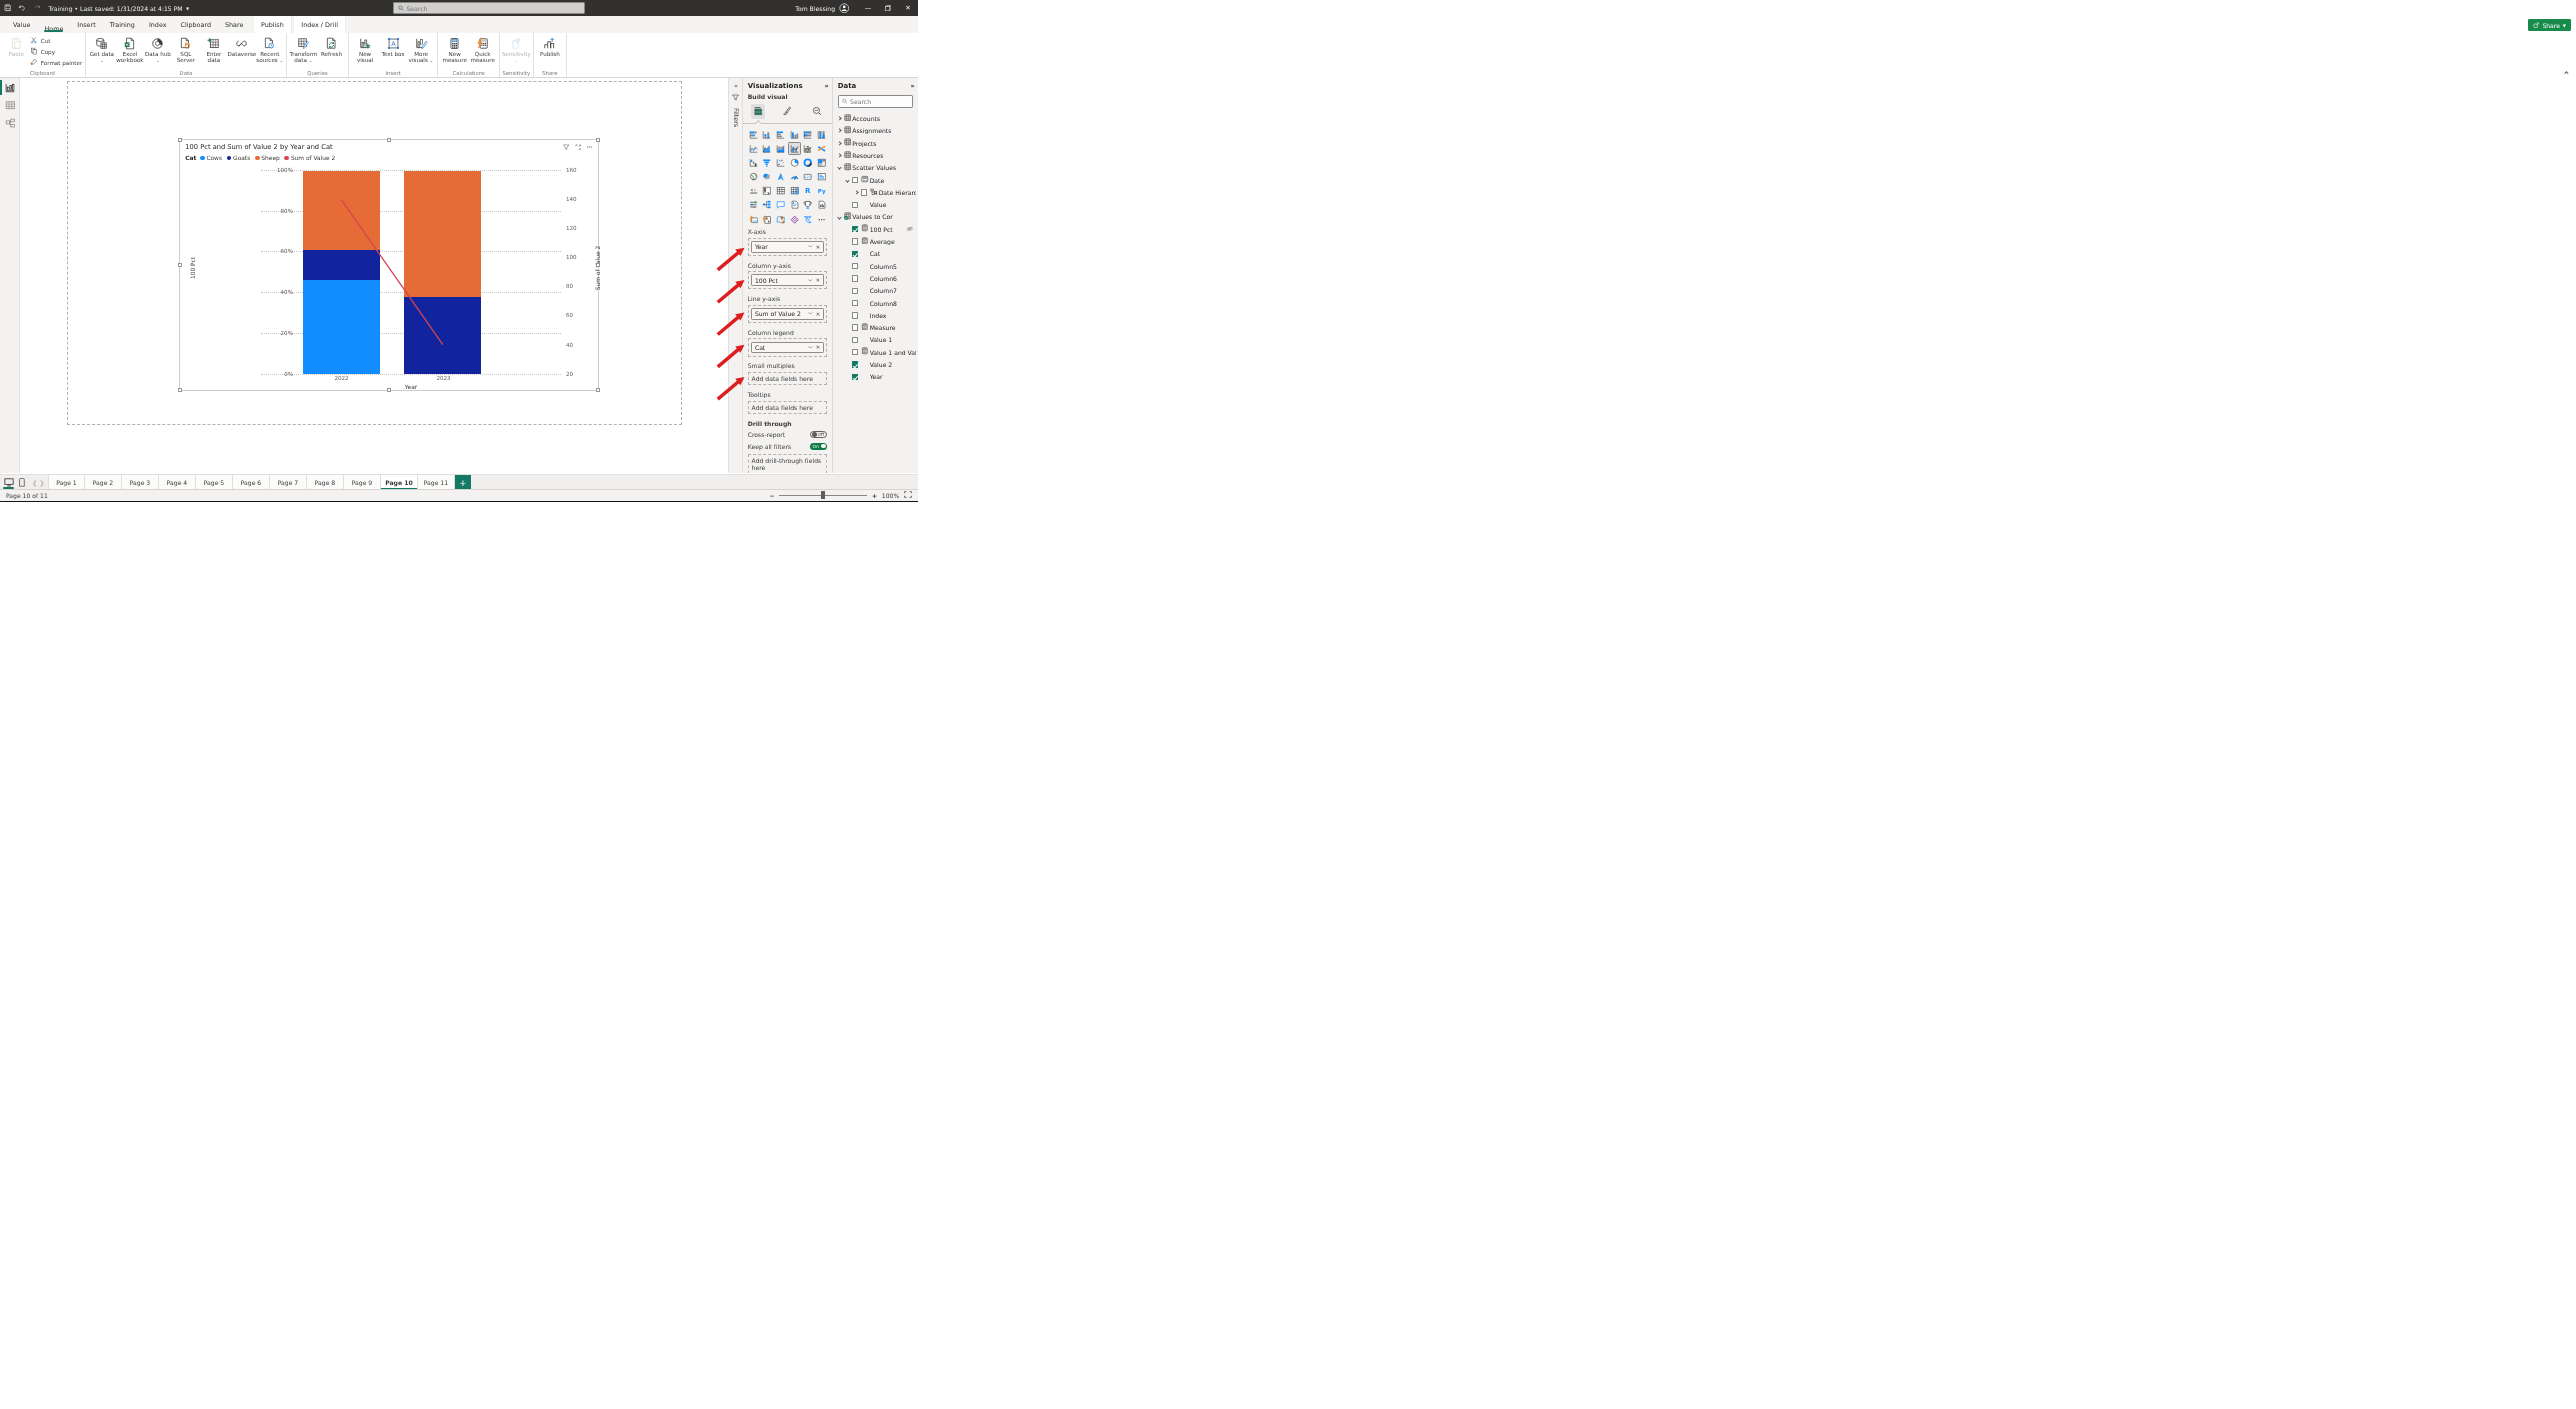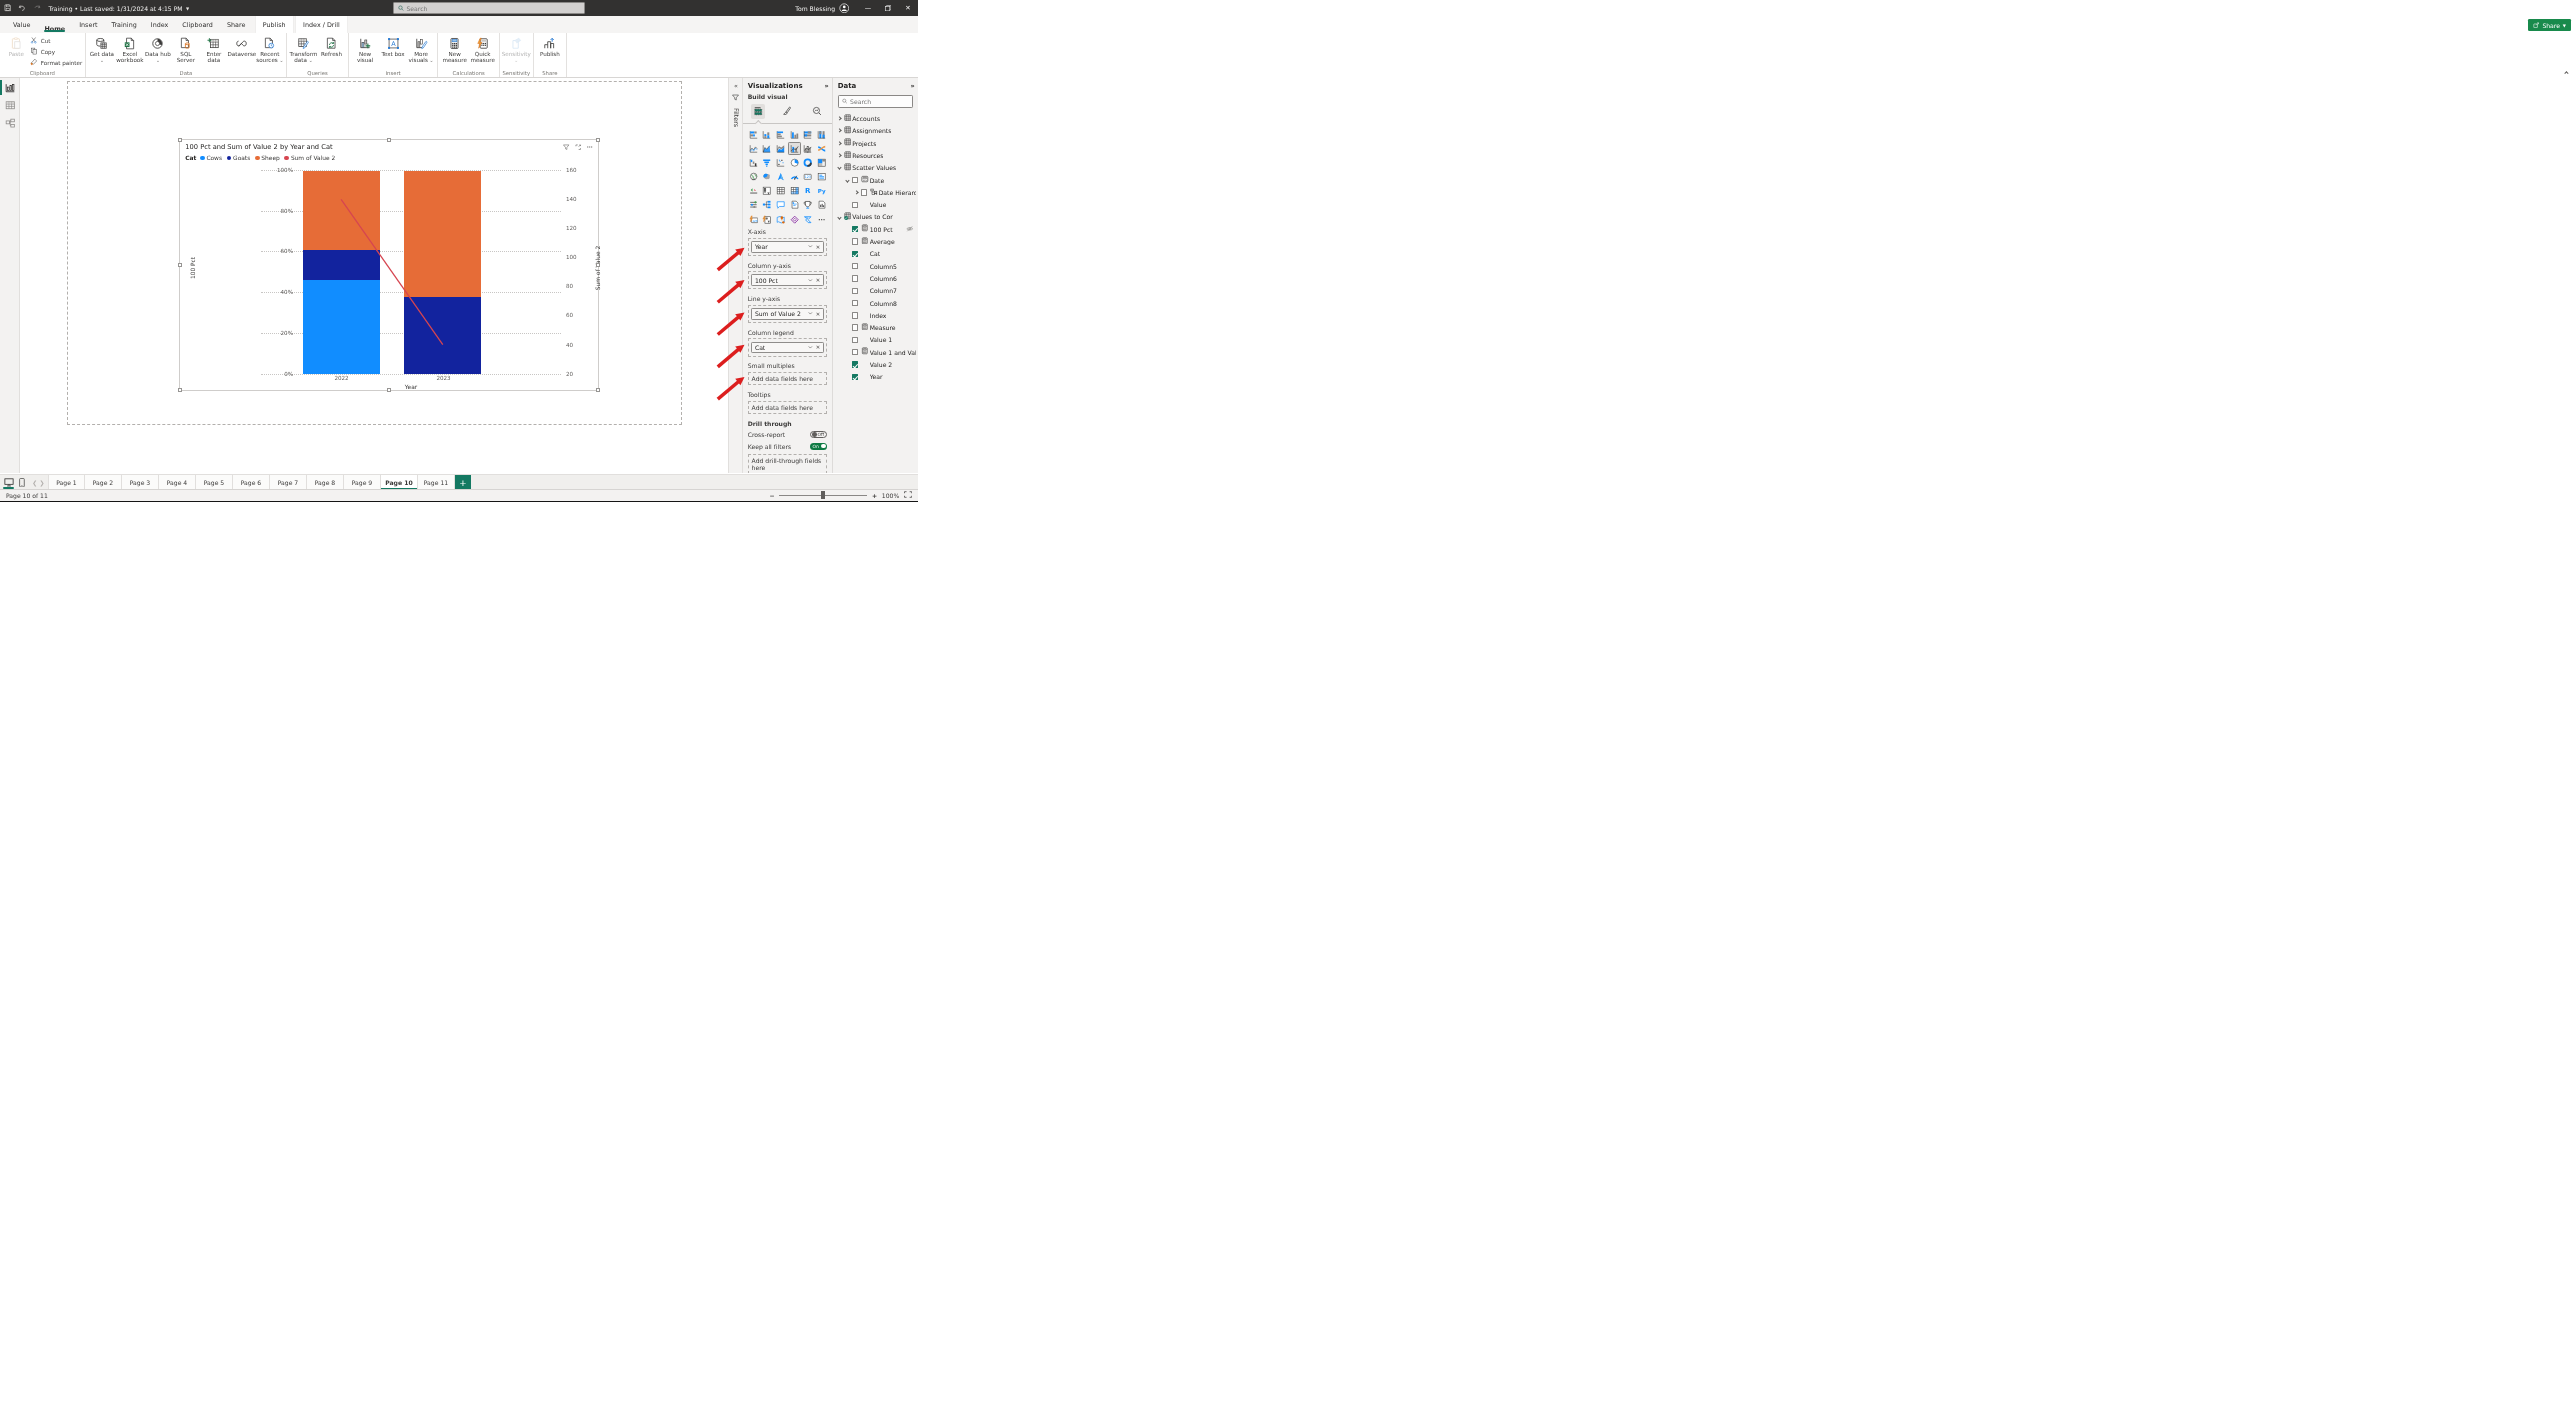--- a/index.html
+++ b/index.html
@@ -12,21 +12,21 @@
   #titlebar .dim { opacity:.45; }
   #doc-title { font-size:6.1px; color:#f3f2f1; margin-left:3.5px; white-space:nowrap; }
   #tb-search { position:absolute; left:393px; top:2.3px; width:192px; height:11.7px; background:#d2d0cf; border:0.6px solid #8a8886; border-radius:1.2px; display:flex; align-items:center; padding:0 3.5px; gap:2.9px; }
   #tb-search input { border:none; background:transparent; outline:none; font-size:6.1px; color:#3b3a39; width:100%; font-family:inherit; }
   #tb-user { position:absolute; right:69px; top:0; height:16.4px; display:flex; align-items:center; gap:3.5px; color:#f3f2f1; font-size:6.1px; }
   .win-btn { width:20px; height:16.4px; display:flex; align-items:center; justify-content:center; color:#fff; font-size:6.4px; }
 
   
   #tabs-row { position:absolute; left:0; top:16.4px; width:918px; height:17px; background:#f5f4f3; display:flex; align-items:stretch; padding-left:5.9px; }
   .rtab { padding:0 7px; display:flex; align-items:center; font-size:6.4px; color:#323130; position:relative; cursor:default; }
-  .rtab.active { font-weight:bold;margin-top:9px; }
+  .rtab.active { font-weight:normal;margin-top:9px; }
   .rtab.active::after { content:""; position:absolute; left:7px; right:7px; bottom:1.8px; height:1.8px; background:#147962; border-radius:1.2px; }
   .rtab.contextual { background:#ffffff; margin-left:3.5px; box-shadow:0 0 1.2px rgba(0,0,0,.12); }
   #share-btn { position:absolute; right:4.7px; top:19px; height:12.3px; background:#188a4c; color:#fff; border-radius:1.2px; display:flex; align-items:center; gap:2.9px; padding:0 5.3px; font-size:6.1px; }
 
   
   #ribbon { position:absolute; left:0; top:33px; width:918px; height:45px; background:#fff; border-bottom:0.6px solid #d8d6d4; display:flex; }
   .rgroup { height:100%; border-right:0.6px solid #e3e1df; display:flex; flex-direction:column; padding:1.8px 2.3px 0 2.3px; }
   .rgroup-items { flex:1; display:flex; align-items:flex-start; }
   .rgroup-label { text-align:center; font-size:5.3px; color:#7a7874; padding:0.6px 0 1.2px; }
   .ritem { width:28px; display:flex; flex-direction:column; align-items:center; text-align:center; font-size:5.6px; color:#3b3a39; line-height:1.15; padding-top:1.2px; }

